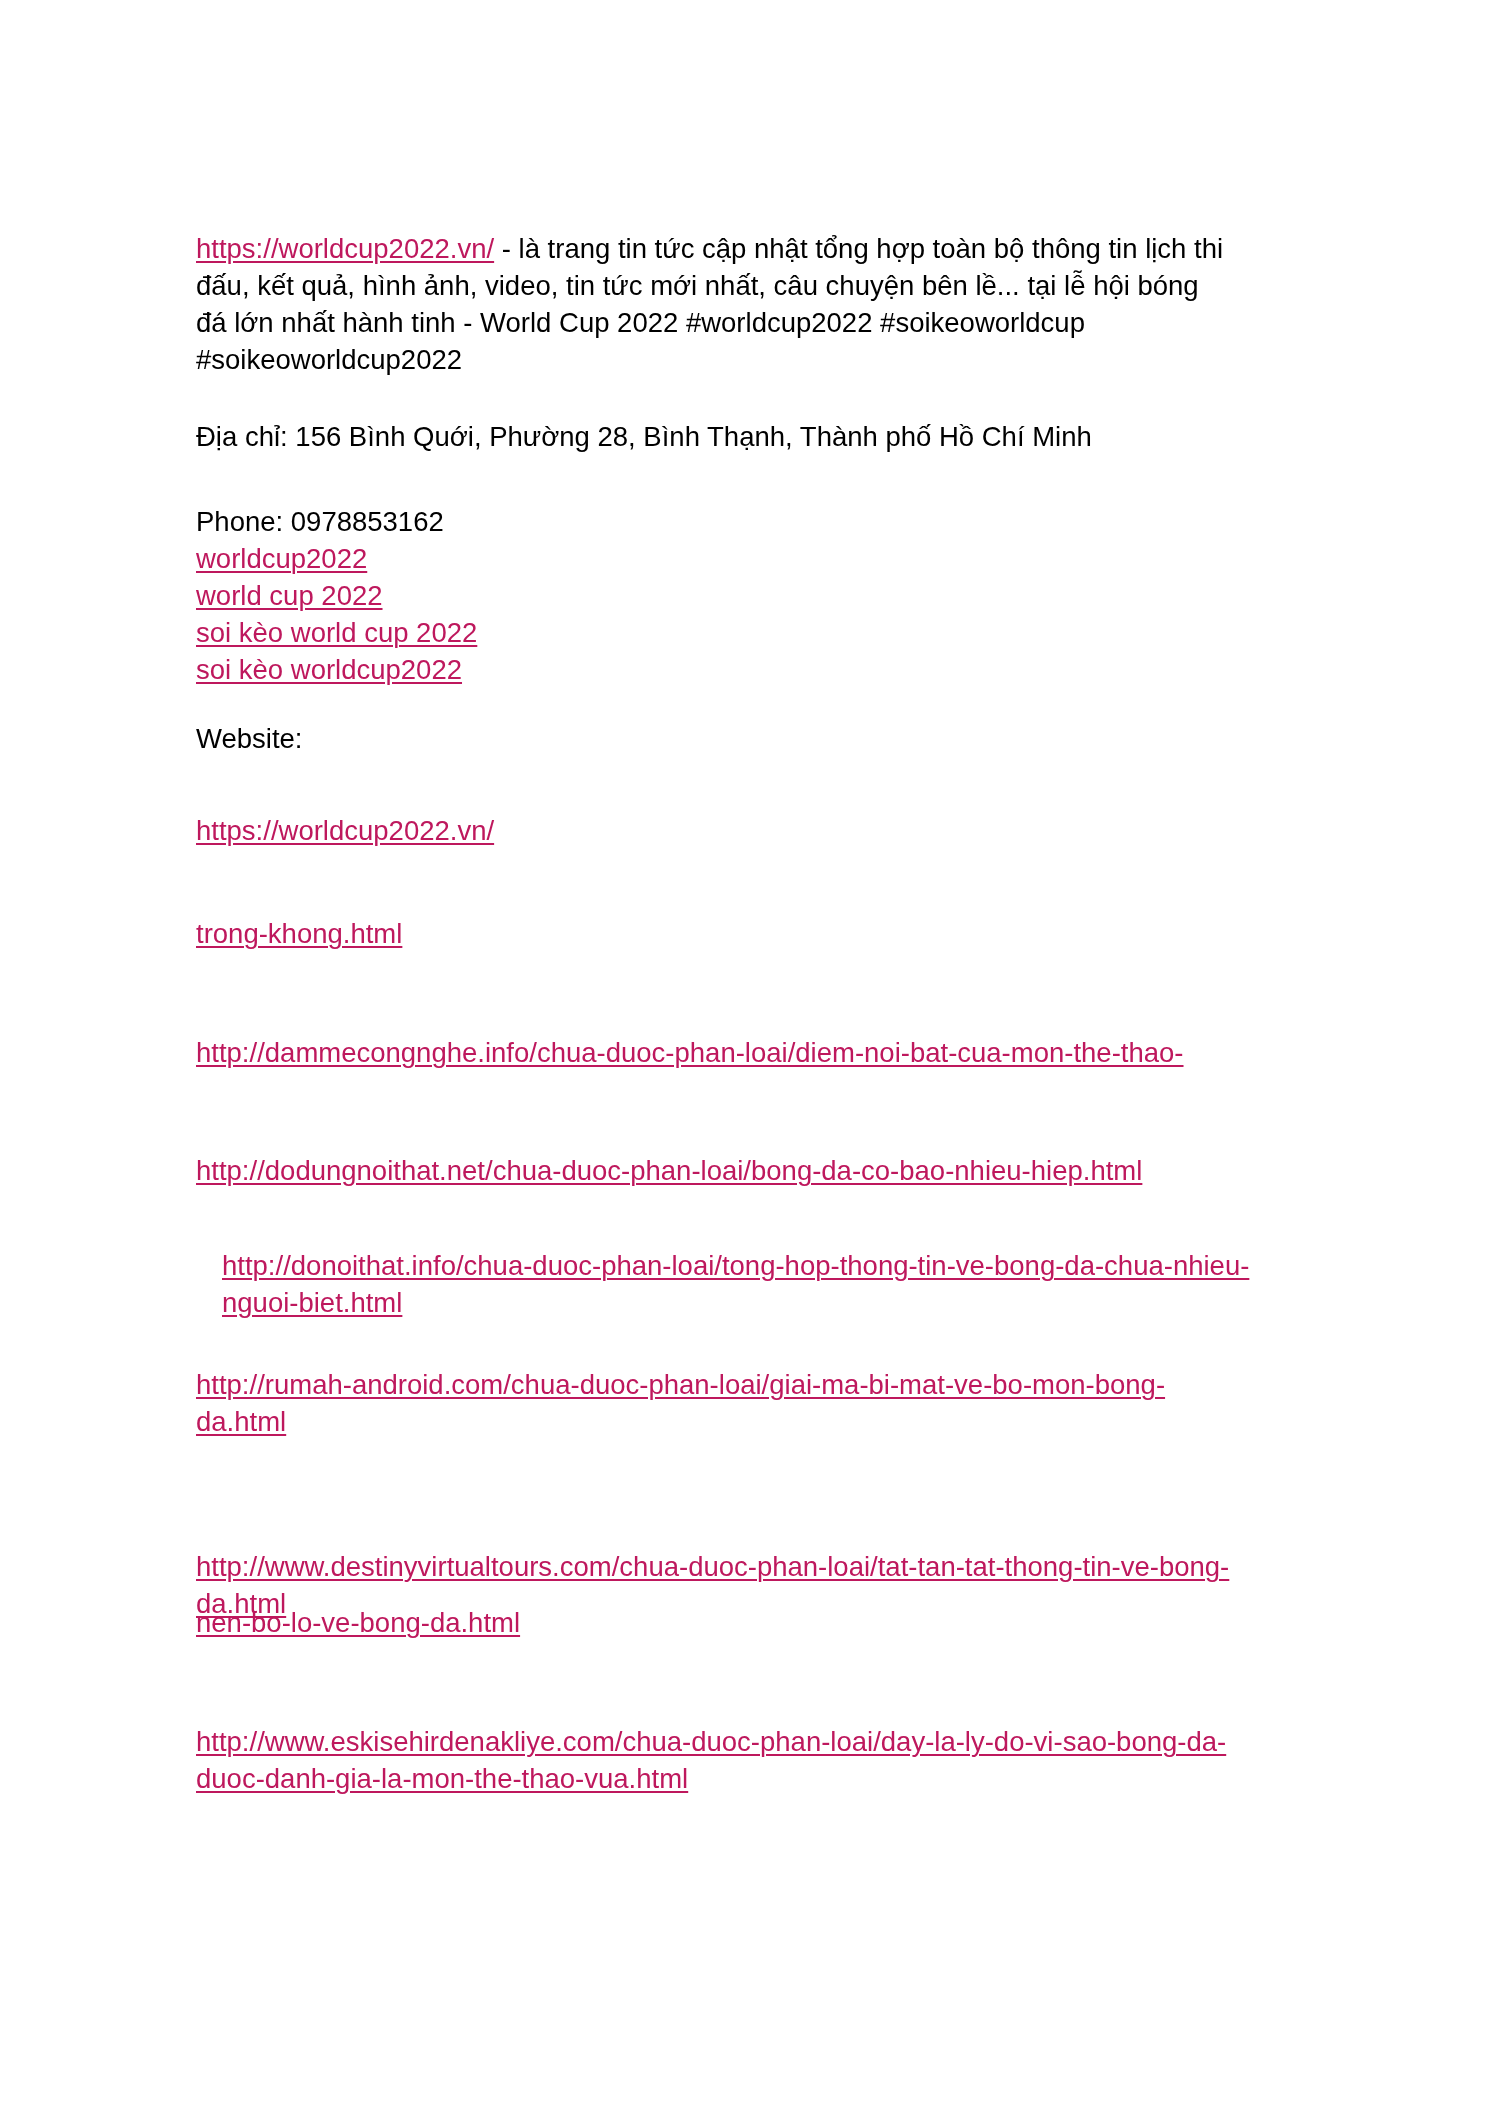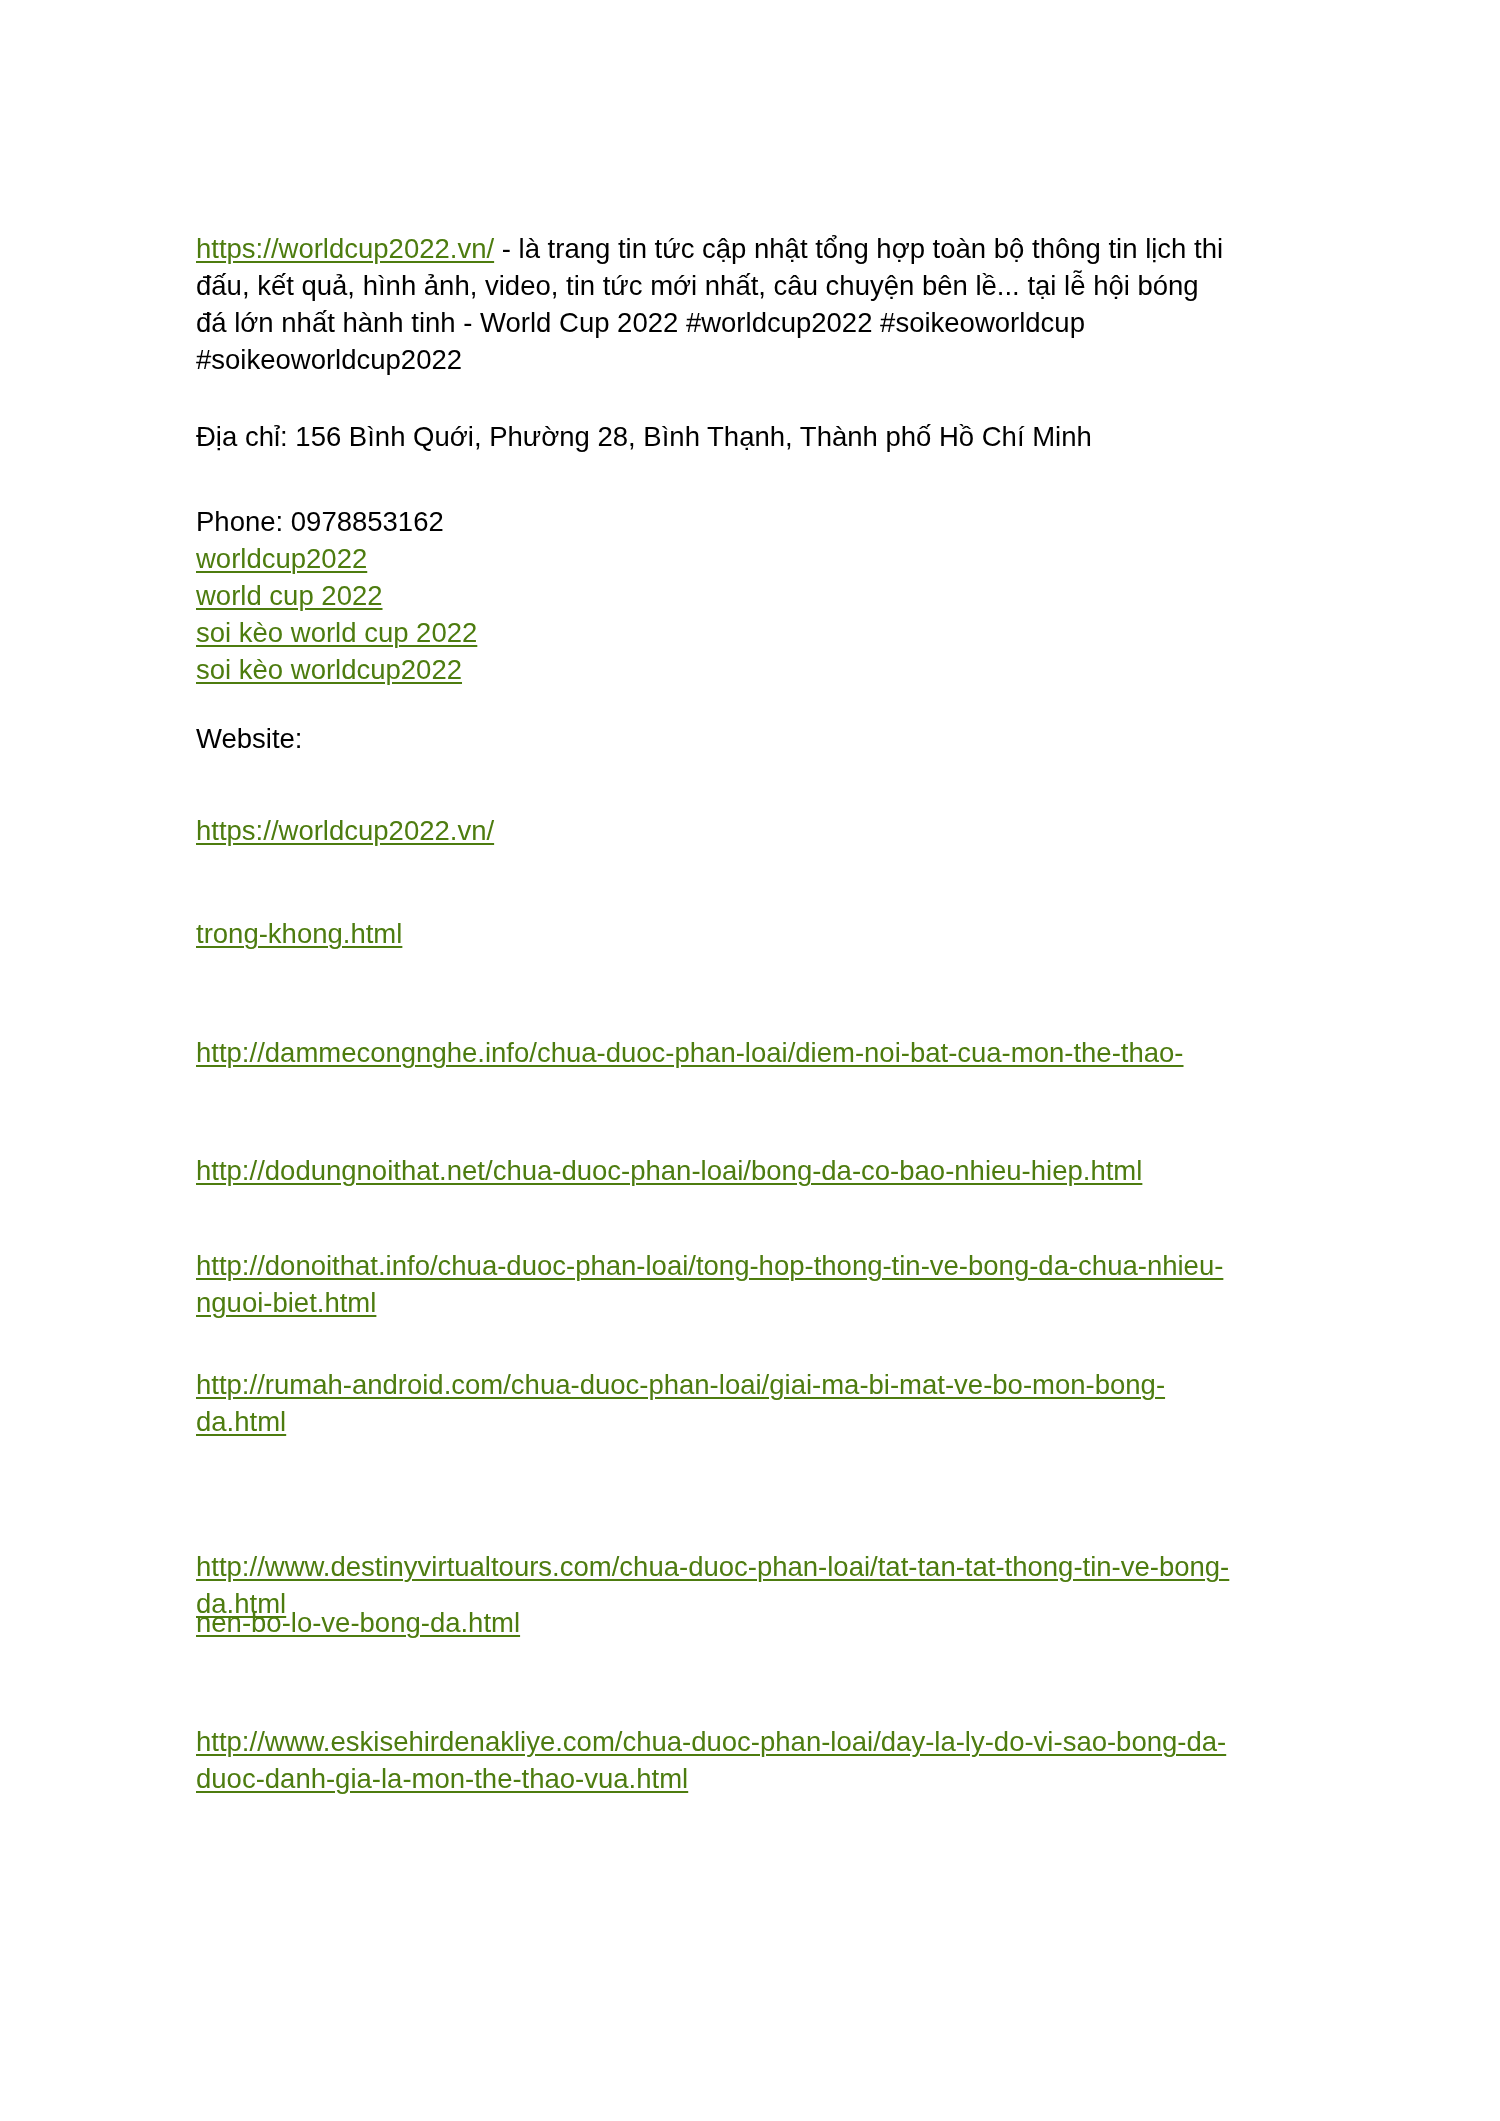--- a/index.html
+++ b/index.html
@@ -1,20 +1,20 @@
 <!DOCTYPE html>
 <html><head>
   <meta charset="utf-8">
   <style>
     html, body { margin: 0; padding: 0; background: #ffffff; }
     body { width: 1500px; height: 2121px; position: relative; overflow: hidden;
            font-family: "Liberation Sans", sans-serif; color: #000000; }
     .page { position: absolute; left: 196px; top: 0; width: 1080px; }
     .blk { position: absolute; left: 0; font-size: 27.5px; line-height: 37px; white-space: nowrap; }
-    a, .link { color: #4d7c0f; text-decoration: underline; text-decoration-thickness: 2px; text-underline-offset: 3px; cursor: pointer; }
+    a, .link { color: #be185d; text-decoration: underline; text-decoration-thickness: 2px; text-underline-offset: 3px; cursor: pointer; }
     .txt { color: #000; }
   </style>
 </head>
 <body>
 
 <div class="page">
 
   <div class="blk txt" style="top:230px;">
     <div><a class="link">https://worldcup2022.vn/</a><span> - là trang tin tức cập nhật tổng hợp toàn bộ thông tin lịch thi</span></div>
     <div>đấu, kết quả, hình ảnh, video, tin tức mới nhất, câu chuyện bên lề... tại lễ hội bóng</div>
@@ -41,21 +41,21 @@
   </div>
 
   <div class="blk" style="top:1034px;">
     <div><a class="link">http://dammecongnghe.info/chua-duoc-phan-loai/diem-noi-bat-cua-mon-the-thao-</a></div>
   </div>
 
   <div class="blk" style="top:1152px;">
     <div><a class="link">http://dodungnoithat.net/chua-duoc-phan-loai/bong-da-co-bao-nhieu-hiep.html</a></div>
   </div>
 
-  <div class="blk" style="top:1247px;">
+  <div class="blk" style="top:1247px;margin-left:26px;">
     <div><a class="link">http://donoithat.info/chua-duoc-phan-loai/tong-hop-thong-tin-ve-bong-da-chua-nhieu-</a></div>
     <div><a class="link">nguoi-biet.html</a></div>
   </div>
 
   <div class="blk" style="top:1366px;">
     <div><a class="link">http://rumah-android.com/chua-duoc-phan-loai/giai-ma-bi-mat-ve-bo-mon-bong-</a></div>
     <div><a class="link">da.html</a></div>
   </div>
 
   <div class="blk" style="top:1548px;">

